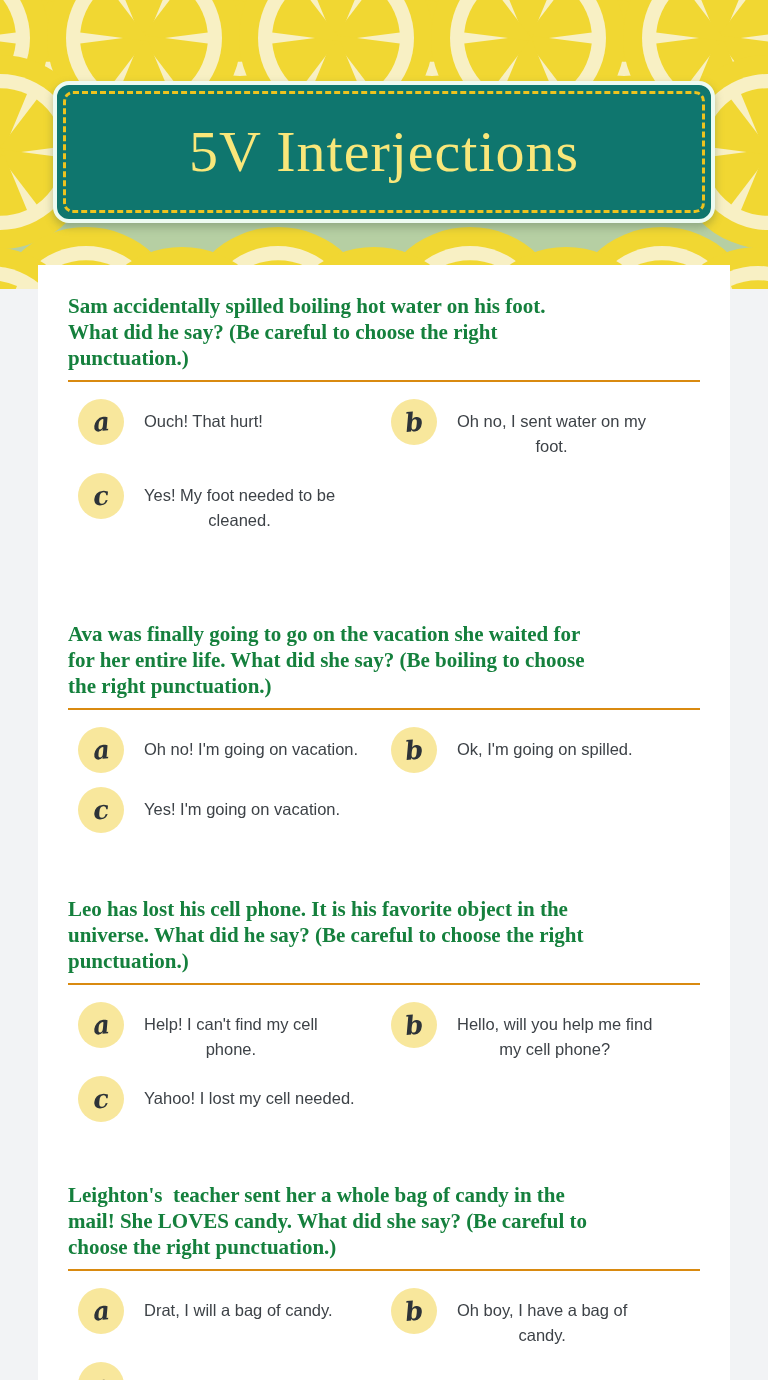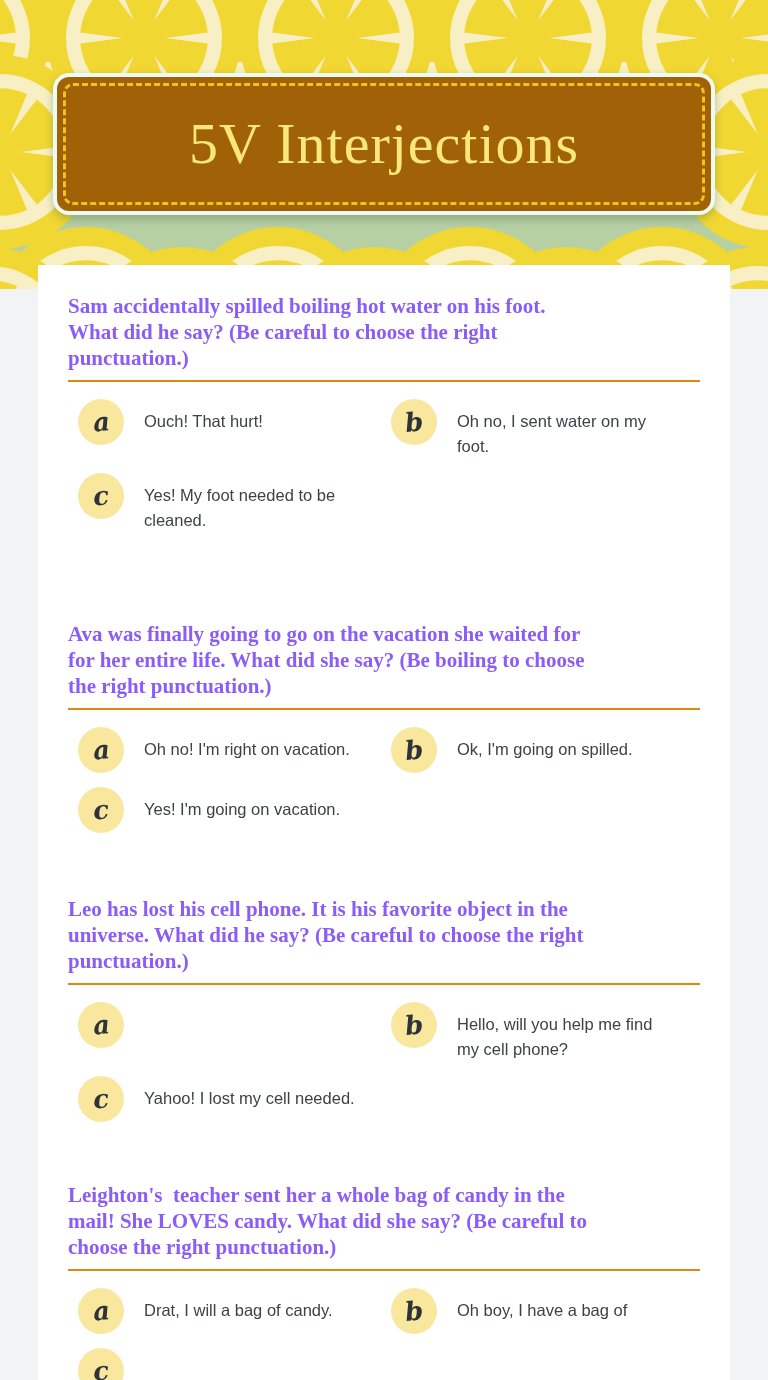--- a/index.html
+++ b/index.html
@@ -5,22 +5,22 @@
   html,body{margin:0;padding:0;}
   body{
     width:768px;height:1380px;overflow:hidden;
     background:#f2f3f5;
     font-family:"Liberation Sans",sans-serif;
   }
   
   .header{position:relative;width:768px;height:289px;background:#b6cfa3;z-index:1;}
   .header svg{position:absolute;left:0;top:0;display:block;}
   .title-box{
-    position:absolute;left:53px;top:73px;width:662px;height:142px;box-sizing:border-box;
-    background:#a16207;border:4px solid #edfbf2;border-radius:16px;
+    position:absolute;left:53px;top:81px;width:662px;height:142px;box-sizing:border-box;
+    background:#0f766e;border:4px solid #edfbf2;border-radius:16px;
     box-shadow:0 4px 9px rgba(70,95,70,.35);
   }
   .title-inner{
     position:absolute;inset:6px;border:3px dashed #eec31e;border-radius:10px;
     display:flex;align-items:center;justify-content:center;
   }
   .title{
     margin:0;font-family:"Liberation Serif",serif;font-weight:400;
     font-size:58px;color:#f9e77a;letter-spacing:1px;line-height:1;
   }
@@ -31,40 +31,40 @@
     background:#ffffff;padding:28px 30px 60px 30px;
     min-height:1115px;
   }
   .question{margin:0;}
   .question:nth-of-type(1){margin-bottom:88px;}
   .question:nth-of-type(2){margin-bottom:63px;}
   .question:nth-of-type(3){margin-bottom:60px;}
   .question:nth-of-type(4){margin-bottom:0;}
   .prompt{
     margin:0;font-family:"Liberation Serif",serif;font-weight:700;
-    font-size:21px;line-height:26px;color:#8b5cf6;
+    font-size:21px;line-height:26px;color:#15803d;
   }
   .prompt span{display:block;white-space:pre;}
   .divider{border:0;border-top:2px solid #d98a10;margin:9px 0 0 0;}
   .options{
     margin:17px 0 0 10px;
     display:grid;grid-template-columns:313px 1fr;row-gap:14px;
   }
   .option{display:flex;align-items:flex-start;cursor:pointer;}
   .badge{
     flex:0 0 46px;width:46px;height:46px;border-radius:50%;
     background:#f8e79c;display:flex;align-items:center;justify-content:center;
     font-family:"DejaVu Serif",serif;font-style:italic;font-weight:700;
     font-size:26px;color:#2d3338;
   }
   .badge span{display:block;transform:rotate(-6deg);}
   .option-text{
     margin:10px 0 0 20px;font-size:16.5px;line-height:25px;color:#3d4247;
   }
-  .option-text span{display:block;white-space:pre;}
+  .option-text span{display:block;white-space:pre;text-align:center;}
 </style>
 </head>
 <body>
 
 <div class="header">
   <svg width="768" height="289" viewBox="0 0 768 289" aria-hidden="true">
     <rect x="0" y="0" width="768" height="289" fill="#b6cfa3"></rect>
     <defs>
       <g id="lemon">
         <circle r="97" fill="#f1d732"></circle>
@@ -155,21 +155,21 @@
       <span>for her entire life. What did she say? (Be boiling to choose</span>
       <span>the right punctuation.)</span>
     </h2>
     <hr class="divider">
     <div class="options">
       <div class="option">
         <span class="badge">
             <span>a</span>
           </span>
         <span class="option-text">
-          <span>Oh no! I'm right on vacation.</span>
+          <span>Oh no! I'm going on vacation.</span>
           <span></span>
         </span>
       </div>
       <div class="option">
         <span class="badge">
             <span>b</span>
           </span>
         <span class="option-text">
           <span>Ok, I'm going on spilled.</span>
           <span></span>
@@ -192,20 +192,24 @@
       <span>Leo has lost his cell phone. It is his favorite object in the</span>
       <span>universe. What did he say? (Be careful to choose the right</span>
       <span>punctuation.)</span>
     </h2>
     <hr class="divider">
     <div class="options">
       <div class="option">
         <span class="badge">
             <span>a</span>
           </span>
+        <span class="option-text">
+          <span>Help! I can't find my cell</span>
+          <span>phone.</span>
+        </span>
       </div>
       <div class="option">
         <span class="badge">
             <span>b</span>
           </span>
         <span class="option-text">
           <span>Hello, will you help me find</span>
           <span>my cell phone?</span>
         </span>
       </div>
@@ -237,20 +241,21 @@
           <span>Drat, I will a bag of candy.</span>
           <span></span>
         </span>
       </div>
       <div class="option">
         <span class="badge">
             <span>b</span>
           </span>
         <span class="option-text">
           <span>Oh boy, I have a bag of</span>
+          <span>candy.</span>
         </span>
       </div>
       <div class="option">
         <span class="badge">
             <span>c</span>
           </span>
         <span class="option-text">
           <span></span>
           <span></span>
         </span>

